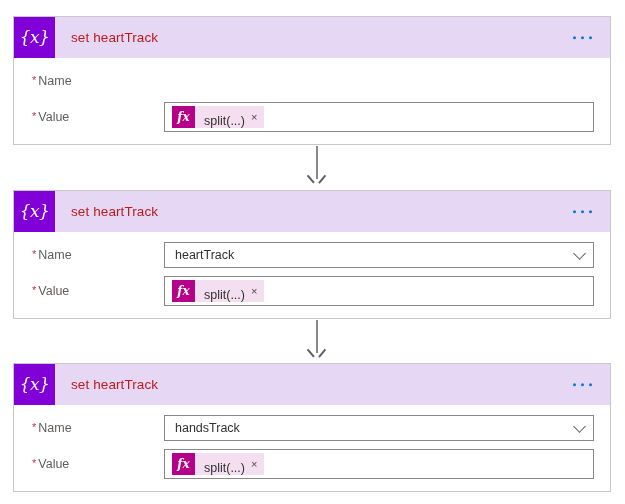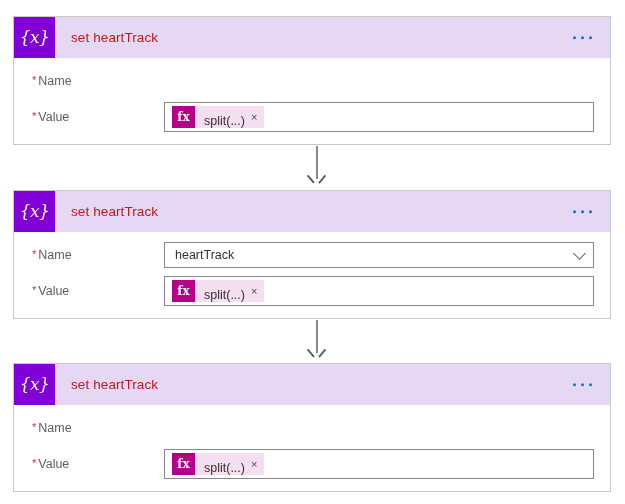--- a/index.html
+++ b/index.html
@@ -165,20 +165,21 @@
     cursor: pointer;
   }
   .token-fx {
     width: 23px;
     background: #b5008a;
     color: #ffffff;
     display: flex;
     align-items: center;
     justify-content: center;
     font-family: "DejaVu Serif", serif;
+    font-style: italic;
     font-size: 12px;
     font-weight: 700;
     flex: 0 0 auto;
     user-select: none;
   }
   .token-text {
     display: flex;
     align-items: center;
     padding: 8px 5px 0 9px;
     font-size: 12.5px;
@@ -339,20 +340,24 @@
         <i></i>
       </div>
     </div>
     <div class="card-body">
 
       <div class="field-row row-name">
         <div class="field-label">
           <span class="req-star">*</span>
           <span>Name</span>
         </div>
+        <div class="input-box name-input">
+          <span>handsTrack</span>
+          <span class="chevron"></span>
+        </div>
       </div>
 
       <div class="field-row row-value">
         <div class="field-label">
           <span class="req-star">*</span>
           <span>Value</span>
         </div>
         <div class="input-box value-input">
           <span class="token">
             <span class="token-fx">fx</span>

